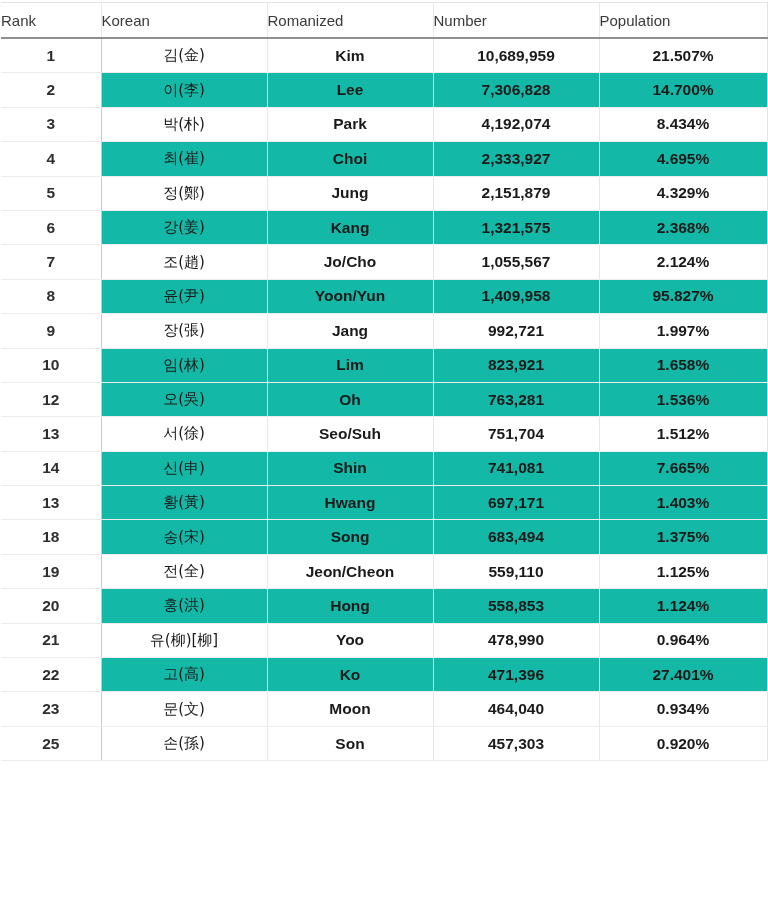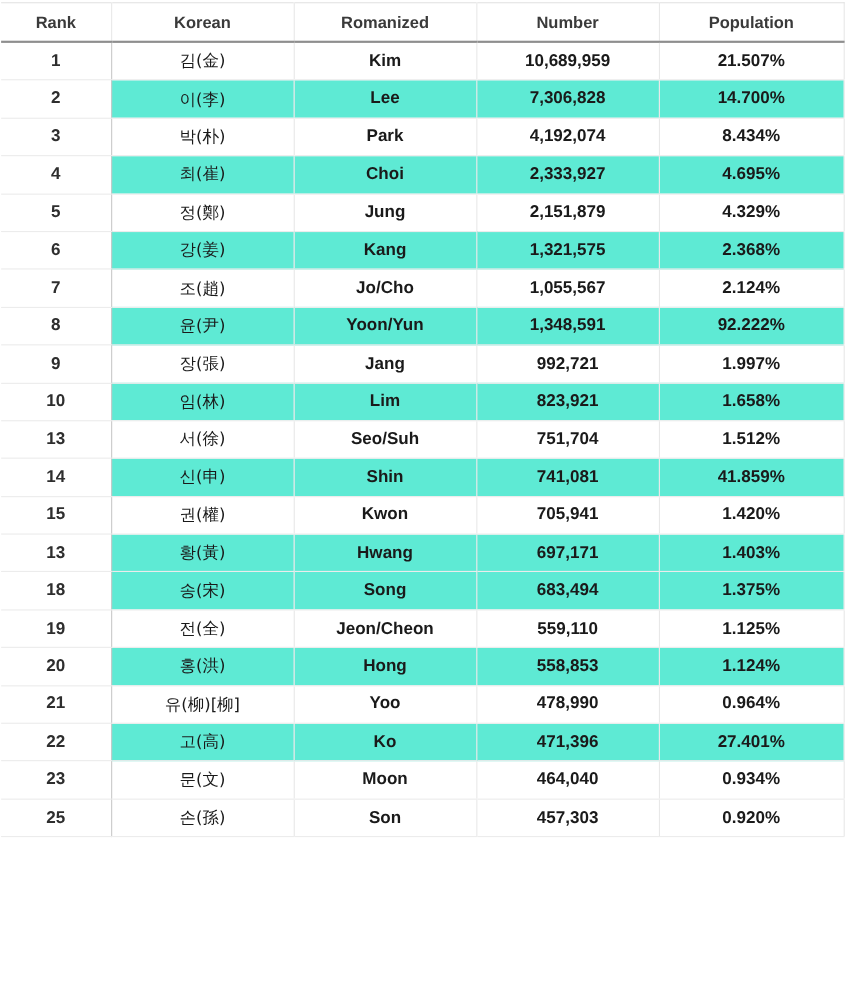--- a/index.html
+++ b/index.html
@@ -4,27 +4,27 @@
 <style>
   html, body { margin: 0; padding: 0; background: #ffffff; }
   body { width: 768px; height: 897px; overflow: hidden; font-family: "Liberation Sans", "DejaVu Sans", sans-serif; }
   .wrap { position: relative; width: 766px; margin-left: 1px; margin-top: 2px; }
   table { border-collapse: collapse; width: 766px; table-layout: fixed; border-top: 1px solid #e3e3e3; border-right: 1px solid #e3e3e3; }
   col.c1 { width: 100px; }
   col.c2 { width: 166px; }
   col.c3 { width: 166px; }
   col.c4 { width: 166px; }
   col.c5 { width: 168px; }
-  th { height: 34px; font-size: 15px; font-weight: bold; color: #3a3a3a; text-align: center; border-bottom: 2px solid #8e8e8e; border-left: 1px solid #e8e8e8; padding: 0; }
+  th { height: 34px; font-size: 15px; font-weight: normal; color: #3a3a3a; text-align: left; border-bottom: 2px solid #8e8e8e; border-left: 1px solid #e8e8e8; padding: 0; }
   th:first-child { border-left: none; }
   td { height: 33.4px; font-size: 15.5px; color: #1a1a1a; text-align: center; padding: 0; border-bottom: 1px solid #ececec; border-left: 1px solid #e8e8e8; }
   td.rank { font-weight: bold; color: #2e2e2e; background: #ffffff; border-left: none; }
   td.korean { font-weight: normal; font-family: "DejaVu Sans", sans-serif; font-size: 15px; }
   td.rom, td.num, td.pop { font-weight: bold; }
-  tr.alt td:not(.rank) { background: #5eead4; }
+  tr.alt td:not(.rank) { background: #14b8a6; }
   td.rank { border-right: 1px solid #c9c9c9; }
 </style>
 </head>
 <body>
 
 <div class="wrap">
   <table>
     <colgroup>
         <col class="c1">
         <col class="c2">
@@ -88,57 +88,57 @@
           <td class="rank">7</td>
           <td class="korean">조(趙)</td>
           <td class="rom">Jo/Cho</td>
           <td class="num">1,055,567</td>
           <td class="pop">2.124%</td>
         </tr>
         <tr class="alt">
           <td class="rank">8</td>
           <td class="korean">윤(尹)</td>
           <td class="rom">Yoon/Yun</td>
-          <td class="num">1,348,591</td>
-          <td class="pop">92.222%</td>
+          <td class="num">1,409,958</td>
+          <td class="pop">95.827%</td>
         </tr>
         <tr>
           <td class="rank">9</td>
           <td class="korean">장(張)</td>
           <td class="rom">Jang</td>
           <td class="num">992,721</td>
           <td class="pop">1.997%</td>
         </tr>
         <tr class="alt">
           <td class="rank">10</td>
           <td class="korean">임(林)</td>
           <td class="rom">Lim</td>
           <td class="num">823,921</td>
           <td class="pop">1.658%</td>
         </tr>
+        <tr class="alt">
+          <td class="rank">12</td>
+          <td class="korean">오(吳)</td>
+          <td class="rom">Oh</td>
+          <td class="num">763,281</td>
+          <td class="pop">1.536%</td>
+        </tr>
         <tr>
           <td class="rank">13</td>
           <td class="korean">서(徐)</td>
           <td class="rom">Seo/Suh</td>
           <td class="num">751,704</td>
           <td class="pop">1.512%</td>
         </tr>
         <tr class="alt">
           <td class="rank">14</td>
           <td class="korean">신(申)</td>
           <td class="rom">Shin</td>
           <td class="num">741,081</td>
-          <td class="pop">41.859%</td>
-        </tr>
-        <tr>
-          <td class="rank">15</td>
-          <td class="korean">권(權)</td>
-          <td class="rom">Kwon</td>
-          <td class="num">705,941</td>
-          <td class="pop">1.420%</td>
+          <td class="pop">7.665%</td>
         </tr>
         <tr class="alt">
           <td class="rank">13</td>
           <td class="korean">황(黃)</td>
           <td class="rom">Hwang</td>
           <td class="num">697,171</td>
           <td class="pop">1.403%</td>
         </tr>
         <tr class="alt">
           <td class="rank">18</td>

